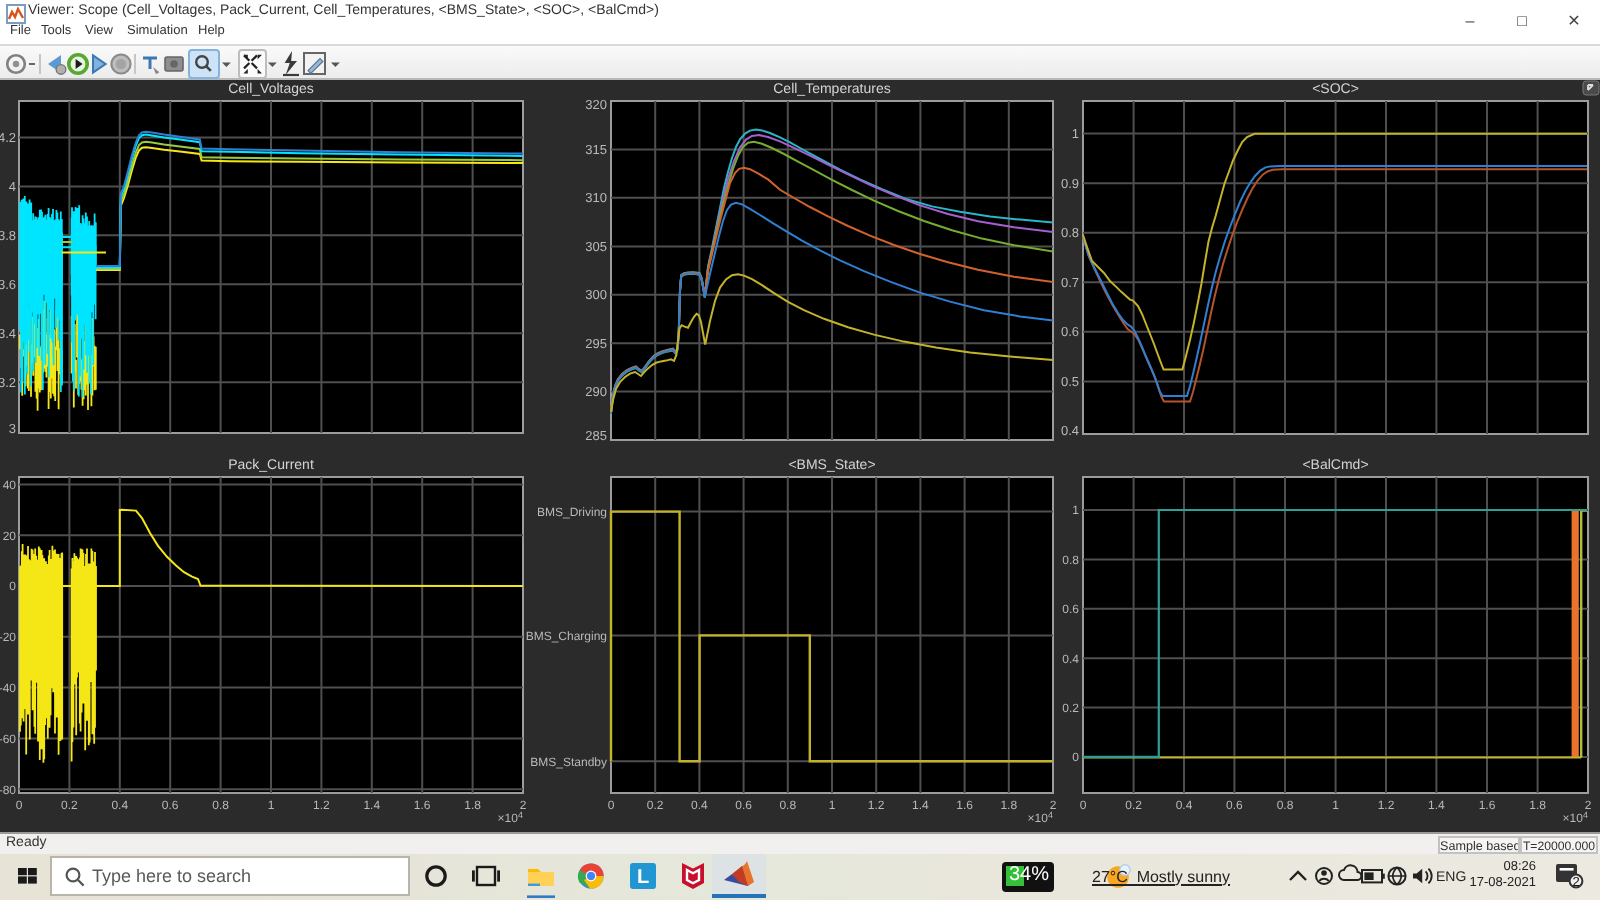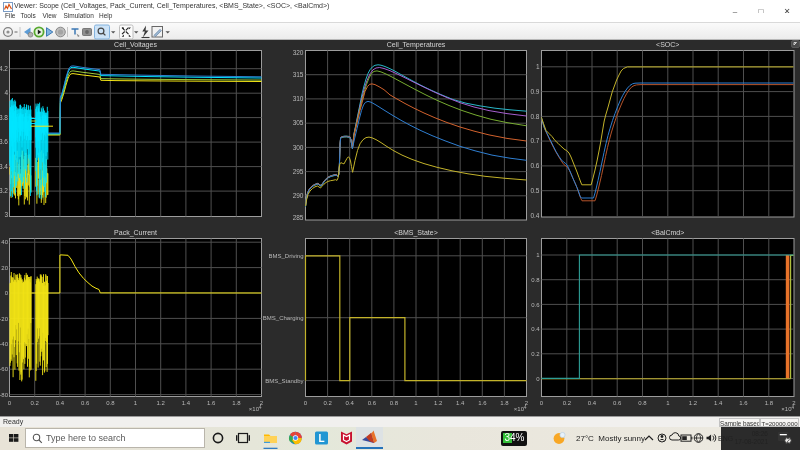--- a/index.html
+++ b/index.html
@@ -9,21 +9,21 @@
   #titlebar .txt{position:absolute;left:14px;top:2px;font-size:7px;color:#333;white-space:nowrap;}
   #winbtns{position:absolute;right:0;top:0;height:13px;}
   #winbtns span{display:inline-block;width:26px;text-align:center;font-size:8px;color:#444;line-height:12px;}
   #menubar{left:0;top:13px;width:800px;height:9px;background:#fff;}
   #menubar span{position:absolute;top:-1px;font-size:6.5px;color:#333;}
   #toolbar{left:0;top:22px;width:800px;height:18px;background:linear-gradient(#fafafa,#ececec);border-top:1px solid #d9d9d9;border-bottom:1px solid #b8b8b8;box-sizing:border-box;}
   #plotarea{left:0;top:40px;}
   #statusbar{left:0;top:416px;width:800px;height:11px;background:#f1f0ee;border-top:1px solid #9a9a9a;box-sizing:border-box;}
   #statusbar .rd{position:absolute;left:3px;top:1px;font-size:7px;color:#333;}
   .sbox{position:absolute;top:1px;height:9px;border:1px solid #c2c2c2;background:#f6f5f3;font-size:6.3px;color:#333;line-height:9px;text-align:center;white-space:nowrap;overflow:hidden;}
-  #taskbar{left:0;top:427px;width:721px;height:23px;background:linear-gradient(90deg,#e8e3d7 0%,#e6e4d8 25%,#e4e8da 45%,#e9e6dc 62%,#ece9e0 100%);}
+  #taskbar{left:0;top:427px;width:800px;height:23px;background:linear-gradient(90deg,#e8e3d7 0%,#e6e4d8 25%,#e4e8da 45%,#e9e6dc 62%,#ece9e0 100%);}
   #search{position:absolute;left:25px;top:1px;width:180px;height:20px;background:#fff;border:1px solid #b9b5ab;box-sizing:border-box;}
   #search .stxt{position:absolute;left:20px;top:4px;font-size:9px;color:#5a5a5a;}
   .tico{position:absolute;top:0;height:22px;}
 </style>
 </head>
 <body>
 
   <div id="titlebar" class="abs">
     <svg class="abs" style="left:3px;top:2px" width="10" height="10" viewBox="0 0 10 10">
       <rect x="0.5" y="0.5" width="9" height="9" fill="#fff" stroke="#7a9cc6" stroke-width="1"></rect>
@@ -280,21 +280,21 @@
     </svg>
 
     <div class="abs" style="left:501px;top:3.5px;width:26px;height:15px;background:#111;border-radius:2px;"></div>
     <div class="abs" style="left:503px;top:6px;width:9px;height:10px;background:#35c03a;"></div>
     <div class="abs" style="left:504.5px;top:5px;width:23px;height:12px;font-size:10px;color:#fff;line-height:12px;">34%</div>
 
     <svg class="tico" style="left:552px" width="15" height="22" viewBox="0 0 15 22">
       <circle cx="7" cy="11.5" r="5.4" fill="#f8a725"></circle>
       <circle cx="10.5" cy="8" r="2.6" fill="#e8f2fa" stroke="#b7cfe2" stroke-width="0.7"></circle>
     </svg>
-    <div class="abs" style="left:576px;top:6.5px;font-size:8px;color:#222;white-space:nowrap;">27°C&nbsp; Mostly sunny</div>
+    <div class="abs" style="left:546px;top:6.5px;font-size:8px;color:#222;white-space:nowrap;text-decoration:underline;">27°C&nbsp; Mostly sunny</div>
 
     <svg class="tico" style="left:643px" width="95" height="22" viewBox="0 0 95 22">
       <g stroke="#222" fill="none" stroke-width="1.2">
         <path d="M2 13l4-4 4 4"></path>
       </g>
       <g transform="translate(14,0)">
         <circle cx="5" cy="11" r="4.0" fill="none" stroke="#222" stroke-width="1"></circle>
         <circle cx="5" cy="9.5" r="1.4" fill="#222"></circle>
         <path d="M2.8 13.5c.5-1.5 3.9-1.5 4.4 0" stroke="#222" fill="none"></path>
       </g>

